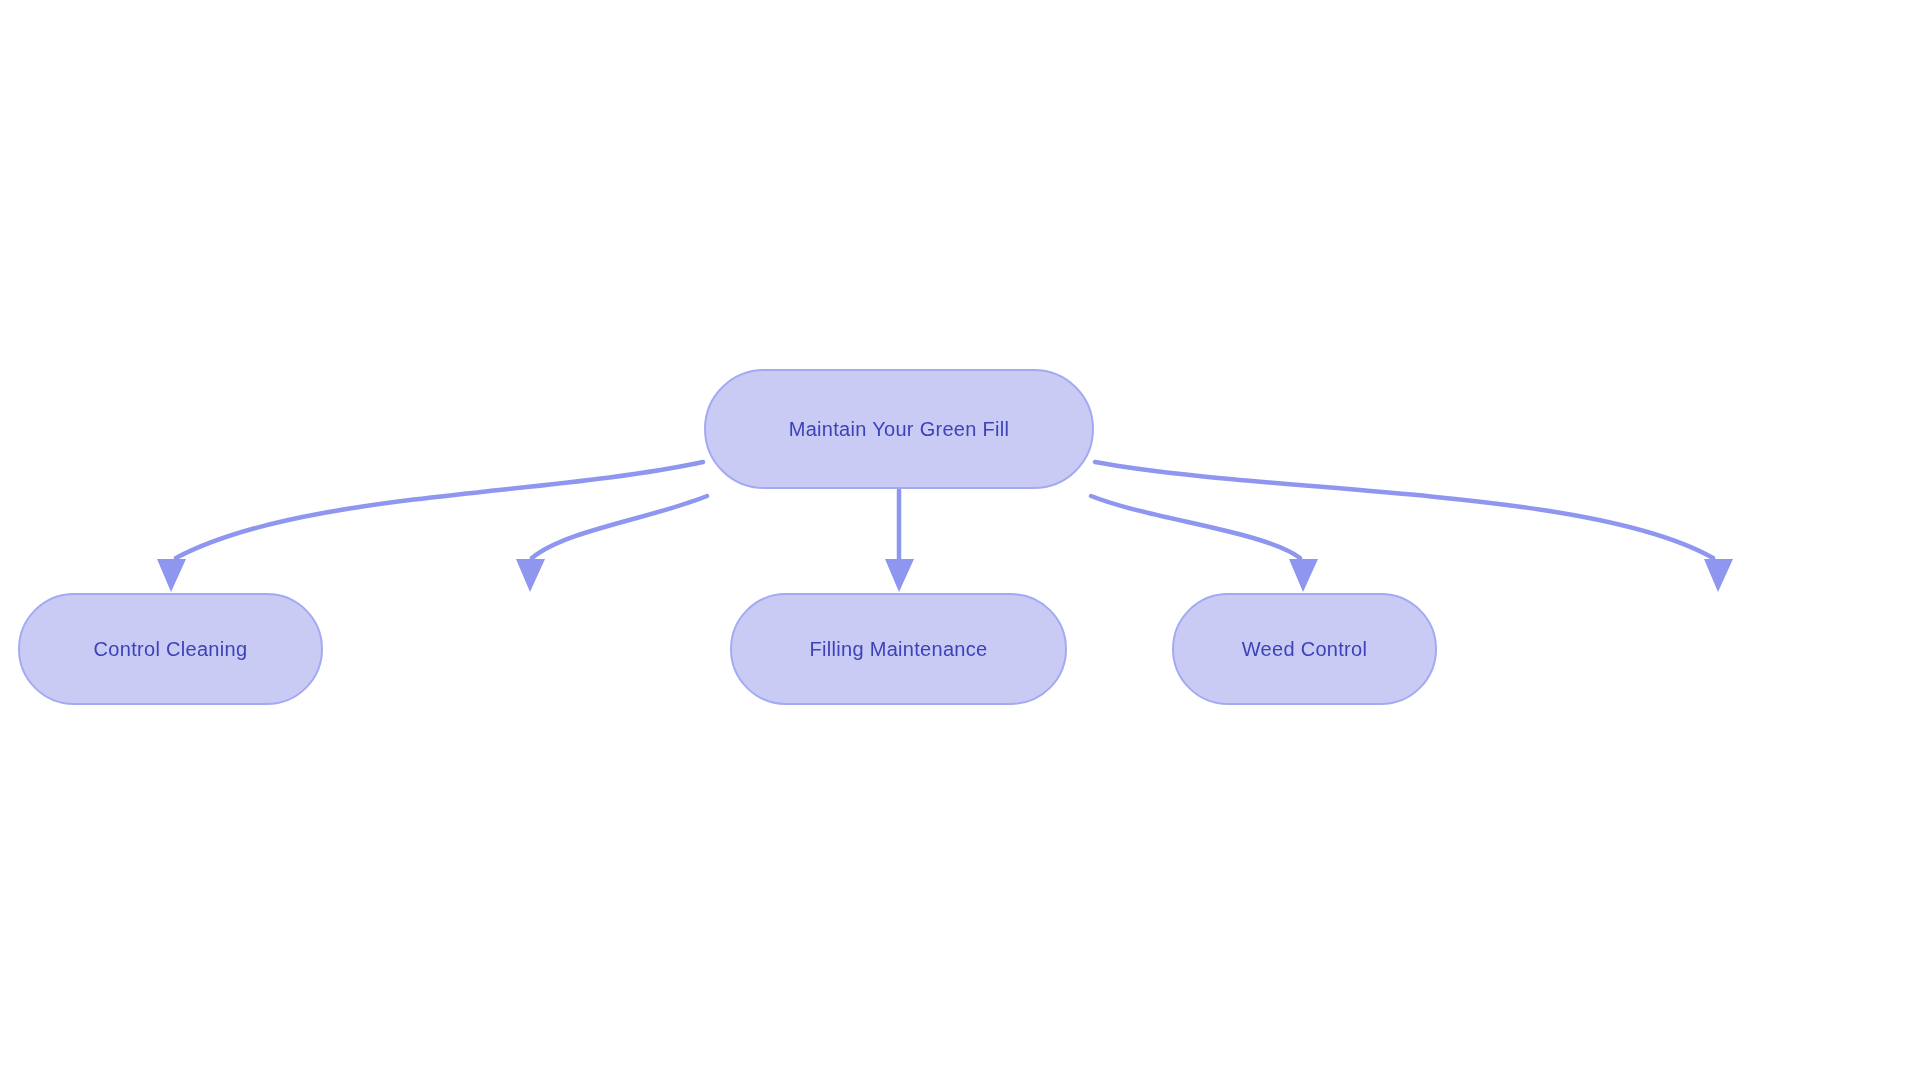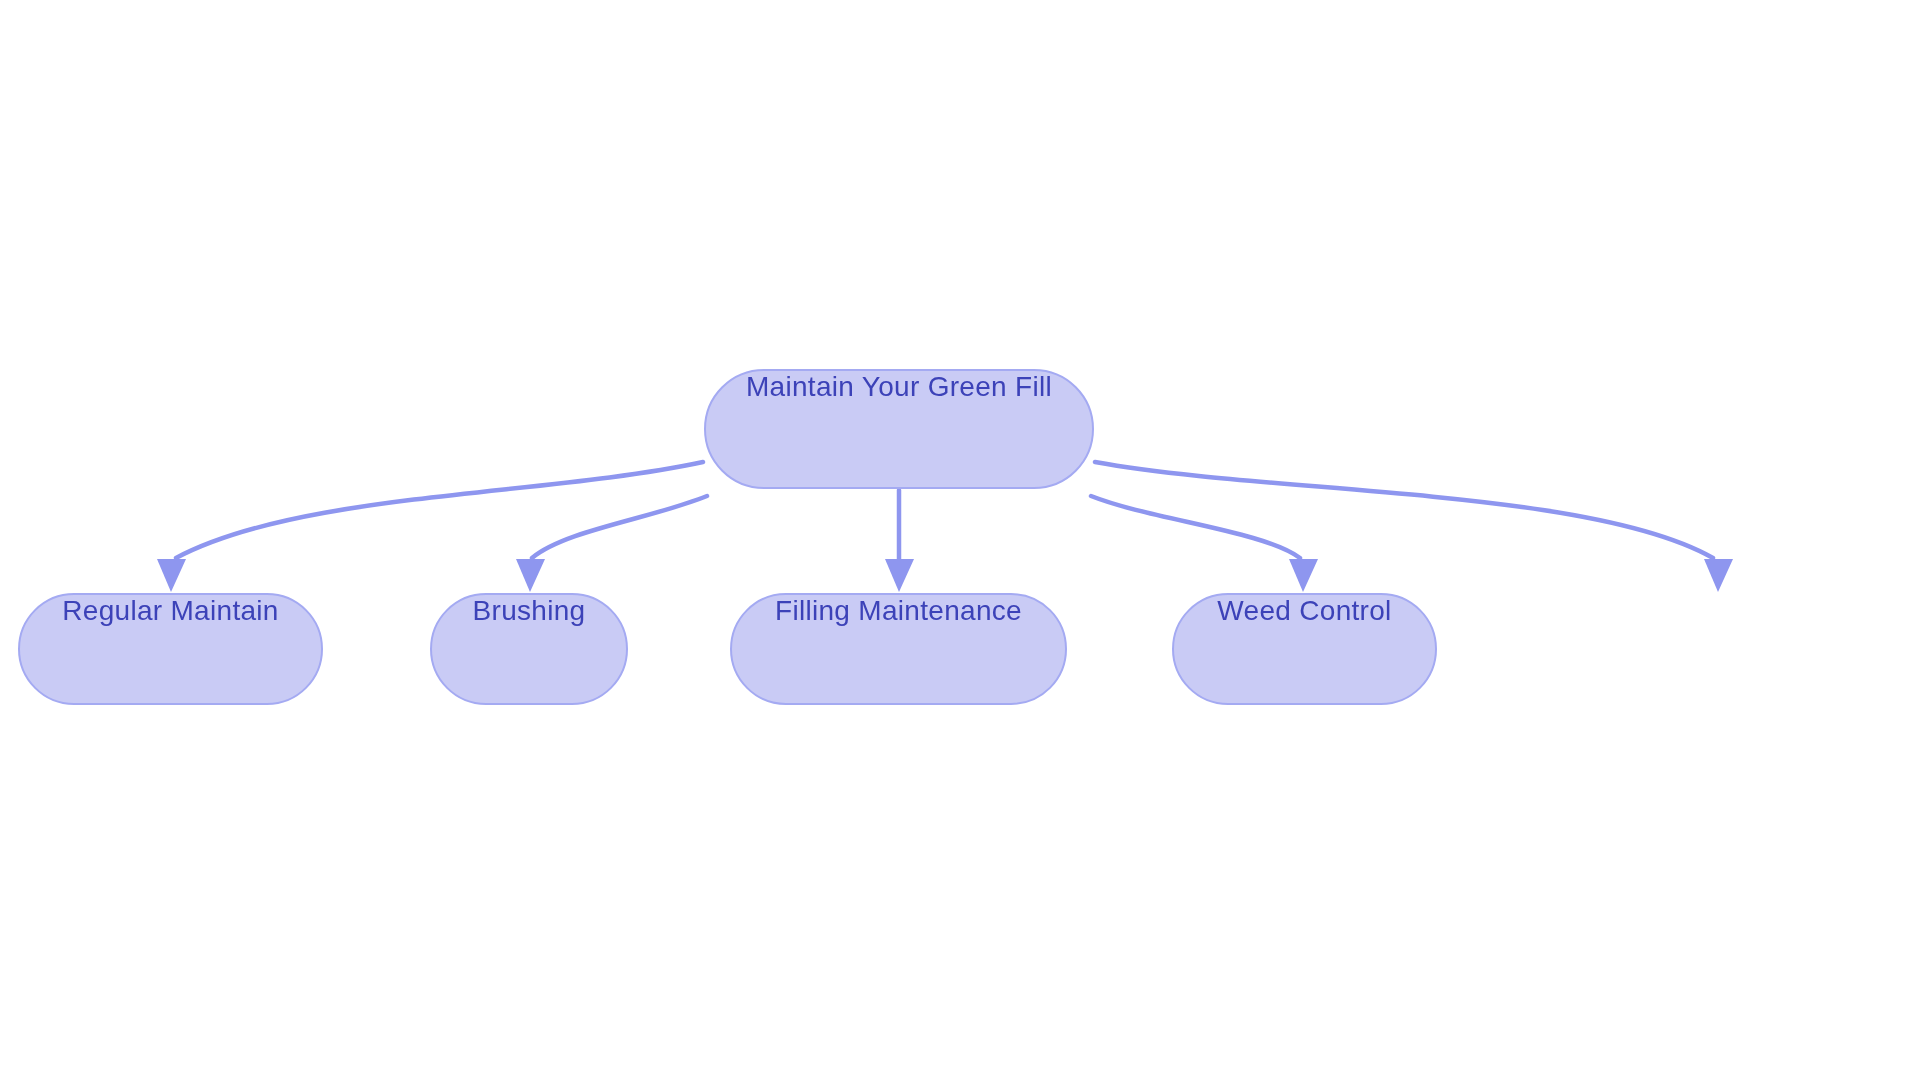--- a/index.html
+++ b/index.html
@@ -36,26 +36,26 @@
     stroke-width: 4.5;
     stroke-linecap: round;
   }
   .arrowhead {
     fill: var(--edge);
     stroke: none;
   }
   .node {
     position: absolute;
     display: flex;
-    align-items: flex-start;
+    align-items: center;
     justify-content: center;
     background: var(--node-fill);
     border: 2px solid var(--node-border);
     color: var(--text);
-    font-size: 28px;
+    font-size: 20px;
     letter-spacing: 0.3px;
     white-space: nowrap;
     text-align: center;
   }
   .node-root {
     left: 704px; top: 369px;
     width: 390px; height: 120px;
     border-radius: 60px;
   }
   .node-child {
@@ -90,26 +90,23 @@
 
     <path class="edge-path" d="M 1095 462 C 1270 494, 1590 488, 1713 558"></path>
     <polygon class="arrowhead" points="1718,592 1704,559 1733,559"></polygon>
   </svg>
 
   <div class="node node-root">
     <span>Maintain Your Green Fill</span>
   </div>
 
   <div class="node node-child node-regular-cleaning">
-    <span>Regular Maintain</span>
+    <span>Control Cleaning</span>
   </div>
 
-  <div class="node node-child node-brushing">
-    <span>Brushing</span>
-  </div>
 
   <div class="node node-child node-filling-maintenance">
     <span>Filling Maintenance</span>
   </div>
 
   <div class="node node-child node-weed-control">
     <span>Weed Control</span>
   </div>
 
 

